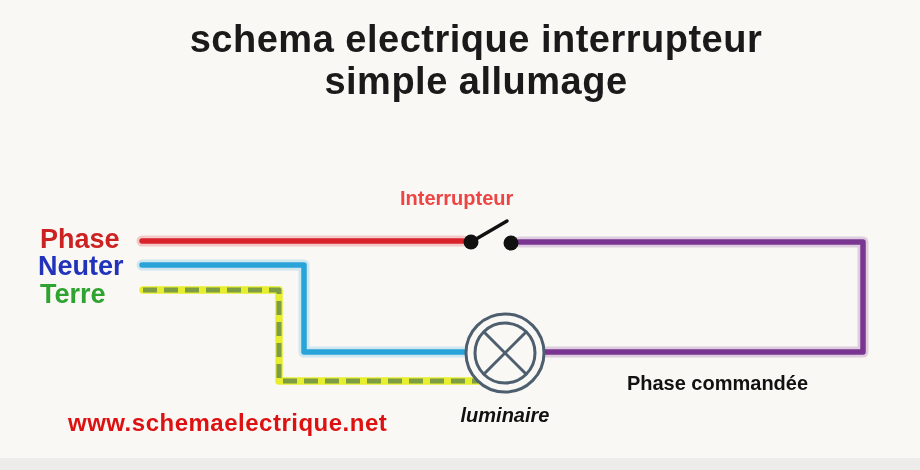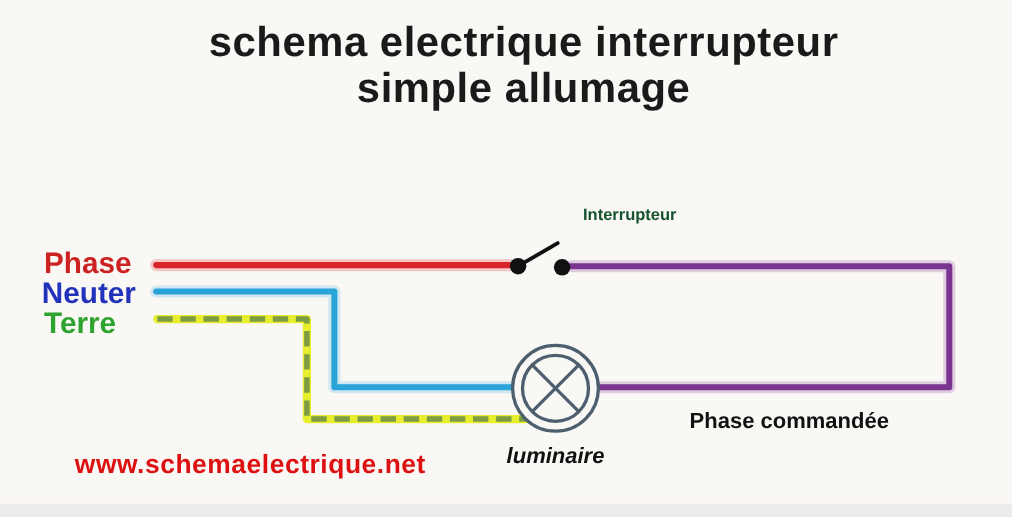--- a/index.html
+++ b/index.html
@@ -34,21 +34,21 @@
     text-align: center;
     font-size: 38px;
     line-height: 42px;
     color: #1a1a1a;
     letter-spacing: 0.5px;
     padding-left: 16px;
   }
   .lbl-phase   { left: 40px; top: 224px; font-size: 27px; color: #cc2222; }
   .lbl-neutral { left: 38px; top: 251px; font-size: 27px; color: #2233bb; }
   .lbl-earth   { left: 40px; top: 279px; font-size: 27px; color: #2fa32f; }
-  .lbl-switch   { left: 400px; top: 187px; width: 215px; text-align: right; font-size: 15px; color: #14532d; }
+  .lbl-switch   { left: 400px; top: 187px; width: 215px; text-align: left; font-size: 20px; color: #ef4444; }
   .lbl-lamp     { left: 430px; top: 404px; width: 150px; text-align: center; font-size: 20px; color: #111111; font-style: italic; }
   .lbl-switched { left: 610px; top: 372px; width: 215px; text-align: center; font-size: 20px; color: #111111; }
   .website {
     left: 68px;
     top: 409px;
     font-size: 24px;
     color: #dd1111;
     letter-spacing: 0.5px;
   }
   .bottom-strip {

